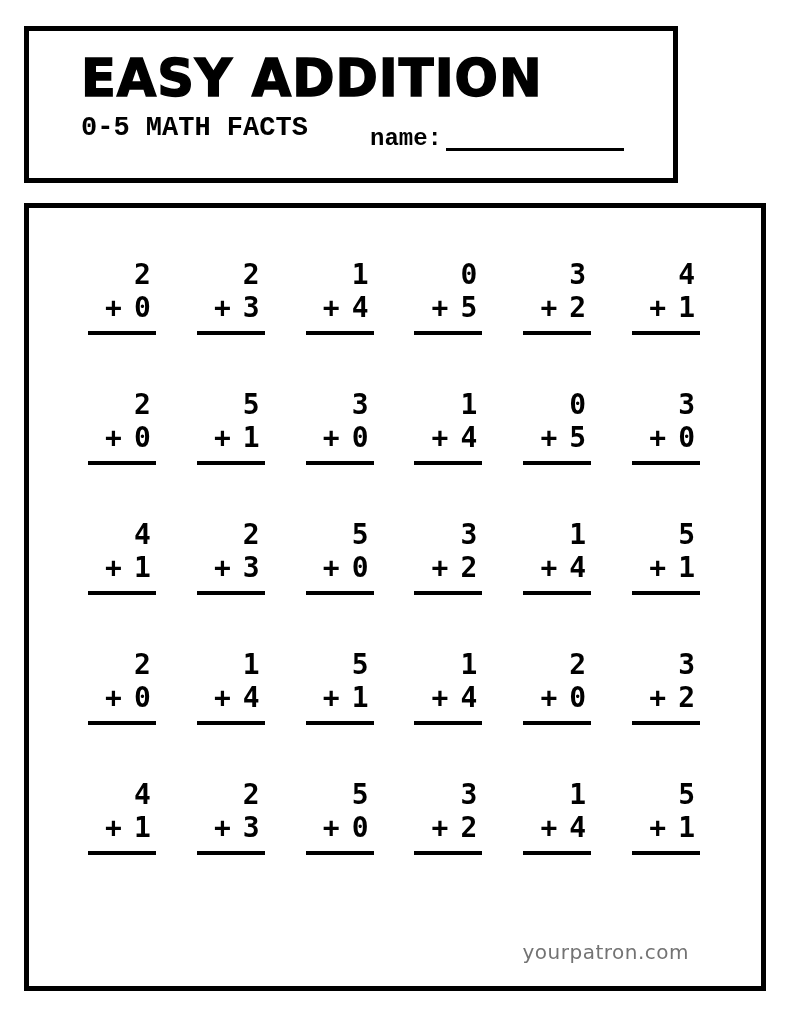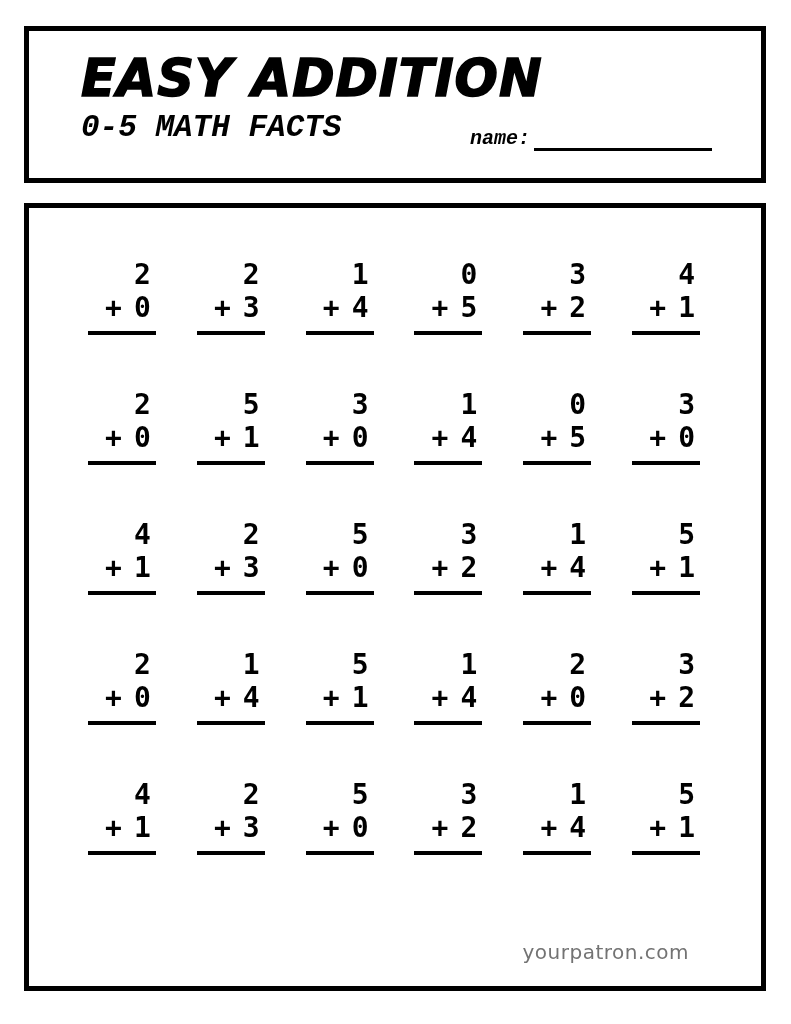--- a/index.html
+++ b/index.html
@@ -13,54 +13,54 @@
     font-family: "DejaVu Sans", sans-serif;
     overflow: hidden;
   }
   .box {
     position: absolute;
     border: 5px solid var(--ink, #000000);
     background: var(--paper, #ffffff);
   }
   .header-box {
     left: 24px; top: 26px;
-    width: 742px; height: 157px; font-style: italic;
+    width: 654px; height: 157px;
   }
   .title-block {
     position: absolute;
     left: 52px; top: 18px;
   }
   .page-title {
     font-family: "DejaVu Sans", sans-serif;
     font-weight: 900;
     font-size: 51px;
     line-height: 60px;
     letter-spacing: 1px;
     -webkit-text-stroke: 1.5px currentColor;
     white-space: nowrap;
   }
   .page-subtitle {
     font-family: "Liberation Mono", "DejaVu Sans Mono", monospace;
     font-weight: 700;
-    font-size: 31px;
+    font-size: 27px;
     line-height: 32px;
     margin-top: 3px;
     letter-spacing: 0px;
     white-space: nowrap;
   }
   .name-block {
     position: absolute;
     right: 49px; bottom: 26px;
     display: flex;
     align-items: flex-end;
   }
   .name-label {
     font-family: "Liberation Mono", "DejaVu Sans Mono", monospace;
     font-weight: 700;
-    font-size: 20px;
+    font-size: 24px;
     line-height: 26px;
   }
   .name-line {
     display: inline-block;
     width: 178px;
     height: 0;
     border-bottom: 3px solid var(--ink, #000000);
     margin-left: 4px;
     margin-bottom: 1px;
   }

